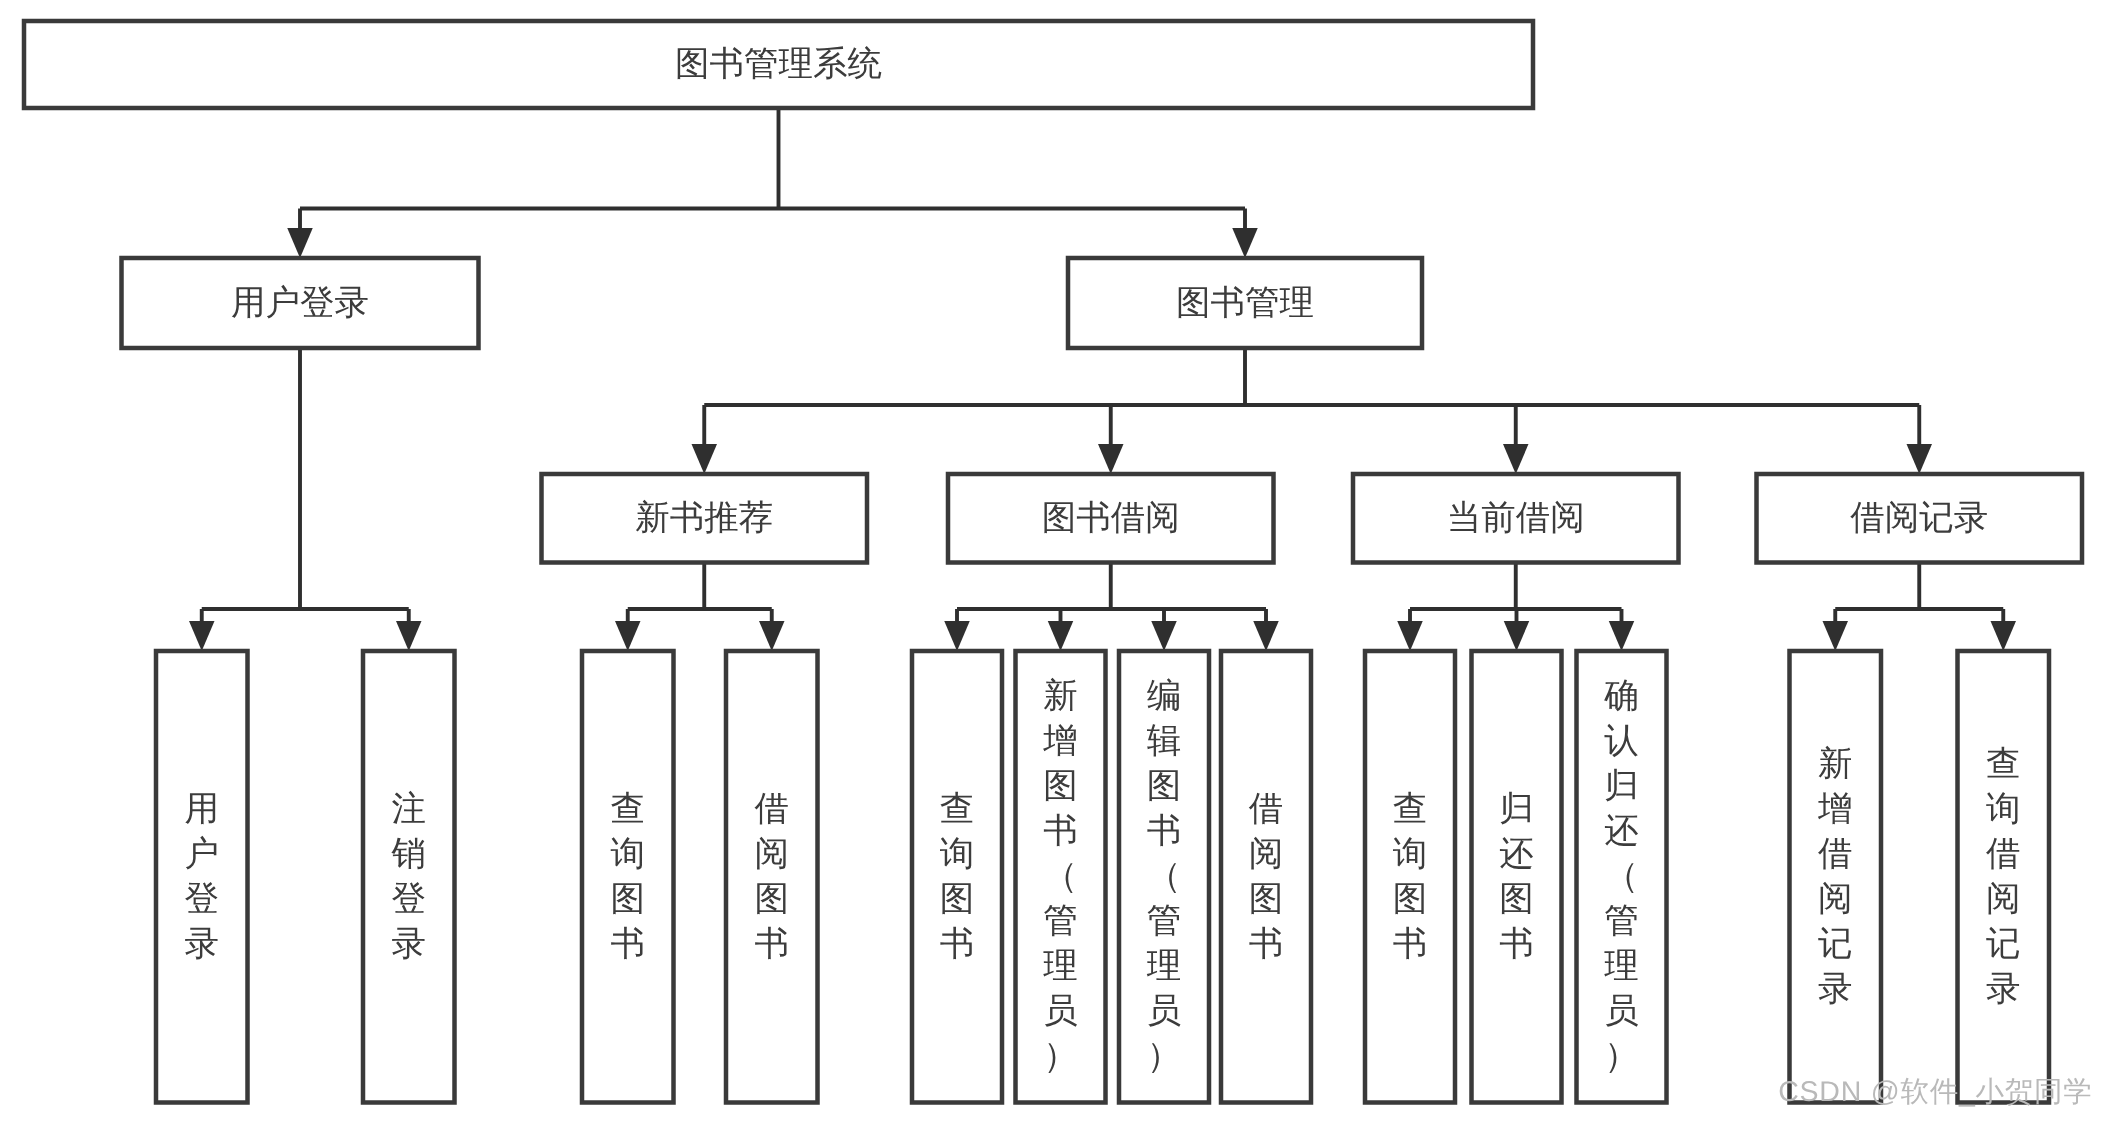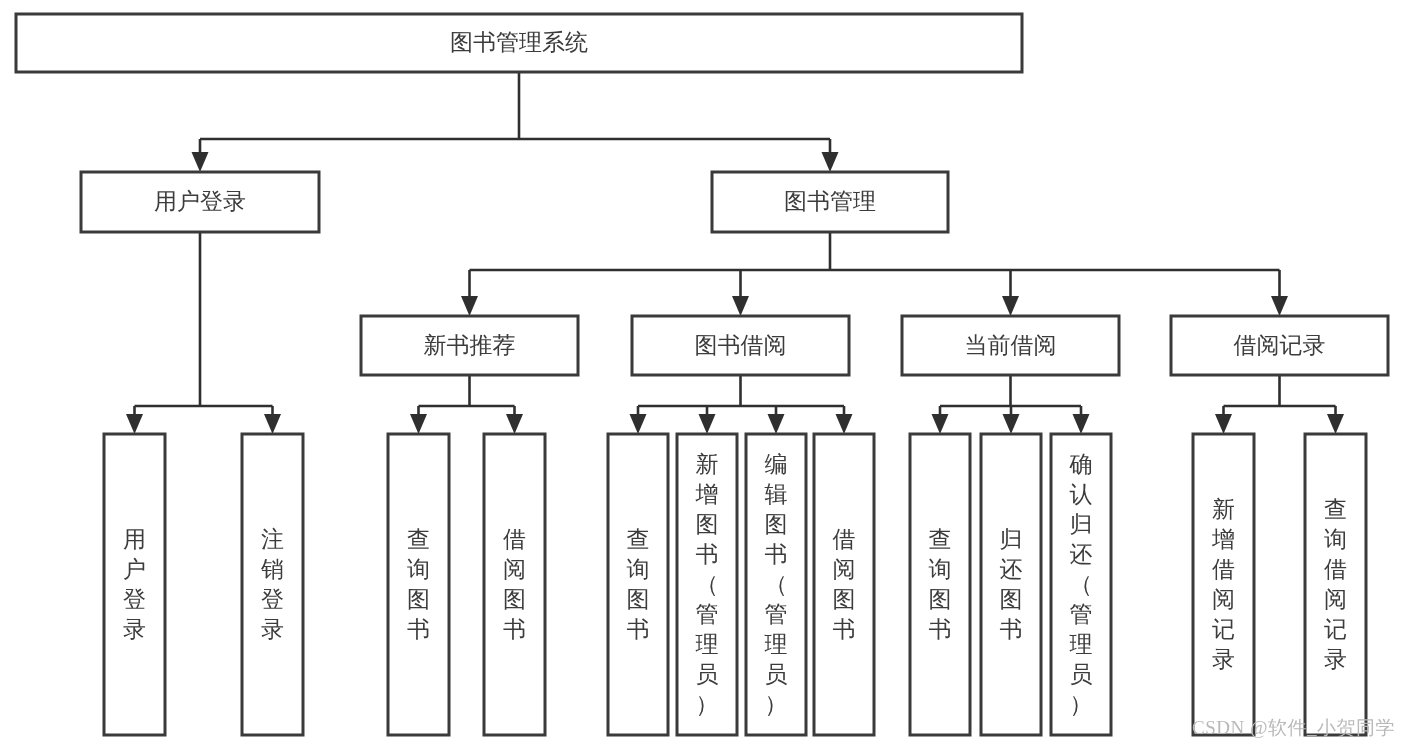--- a/index.html
+++ b/index.html
@@ -50,21 +50,21 @@
     fill: none;
   }
   .arrow-head {
     fill: #2f2f2f;
     stroke: none;
   }
   .watermark {
     position: absolute;
     right: 10px;
     bottom: 6px;
-    font-family: Liberation Serif, serif;
+    font-family: Liberation Sans, sans-serif;
     font-size: 19px;
     color: #b9b9b9;
     white-space: nowrap;
     user-select: none;
     letter-spacing: 0.5px;
   }
 </style>
 </head>
 <body>
 

